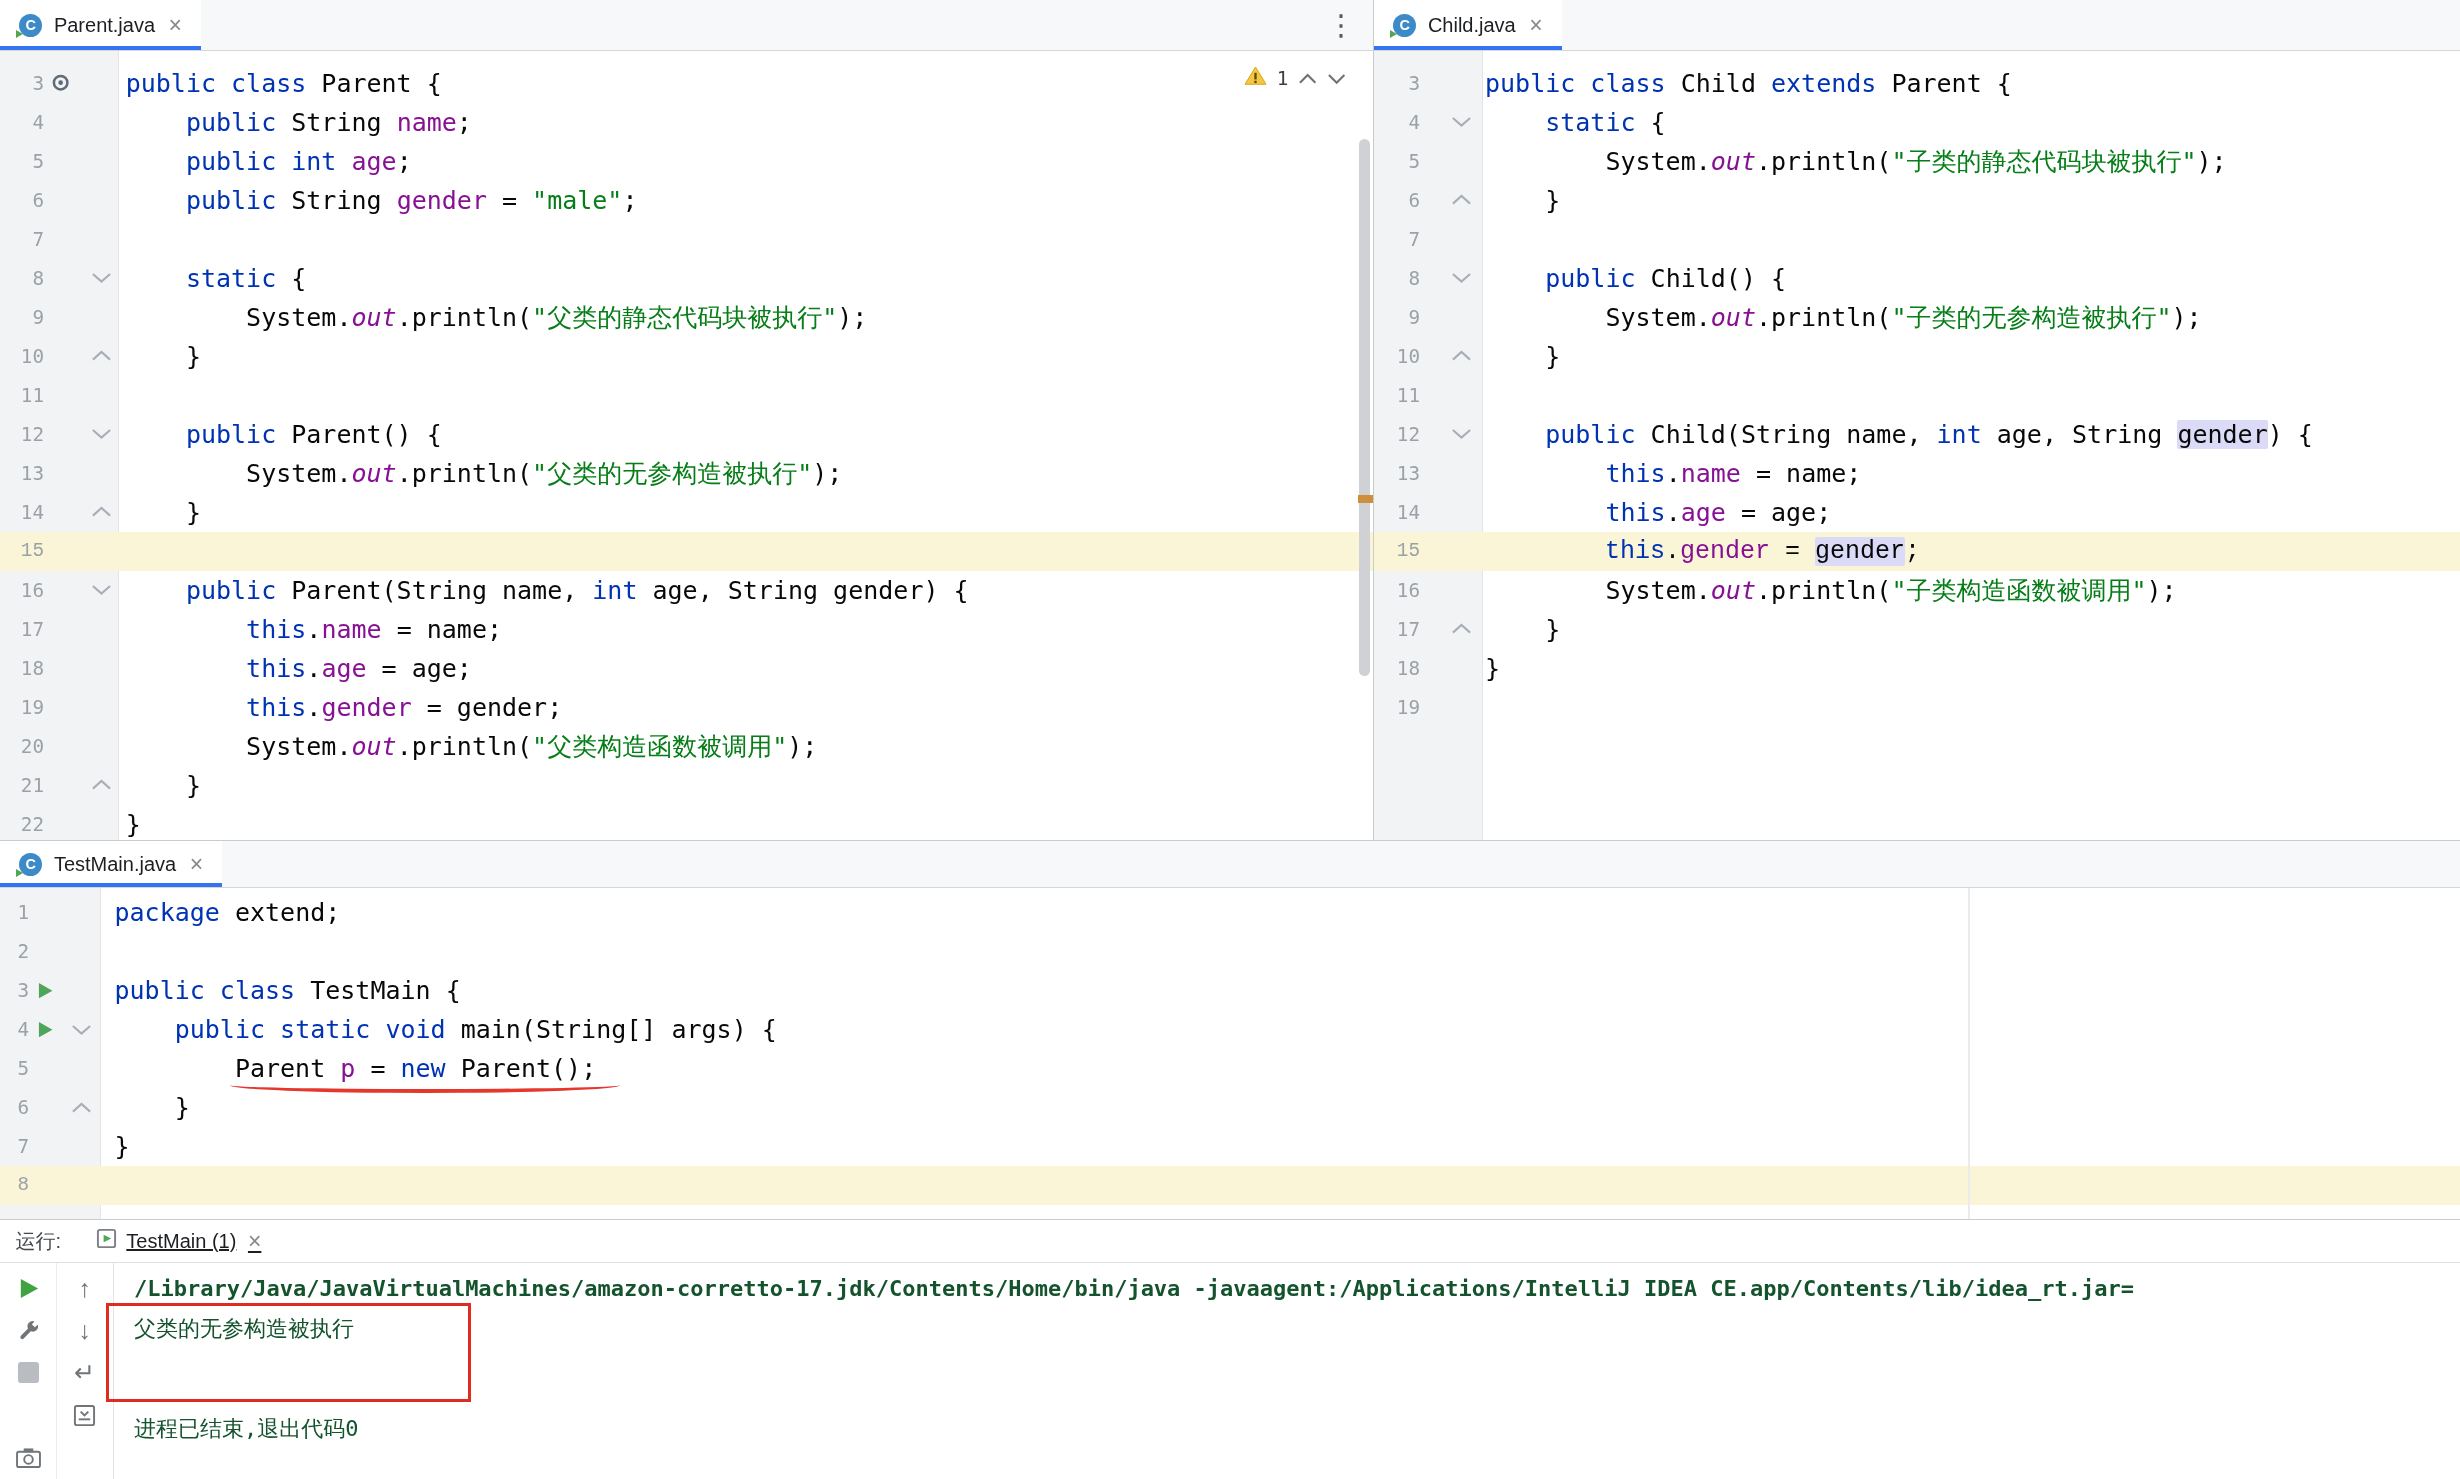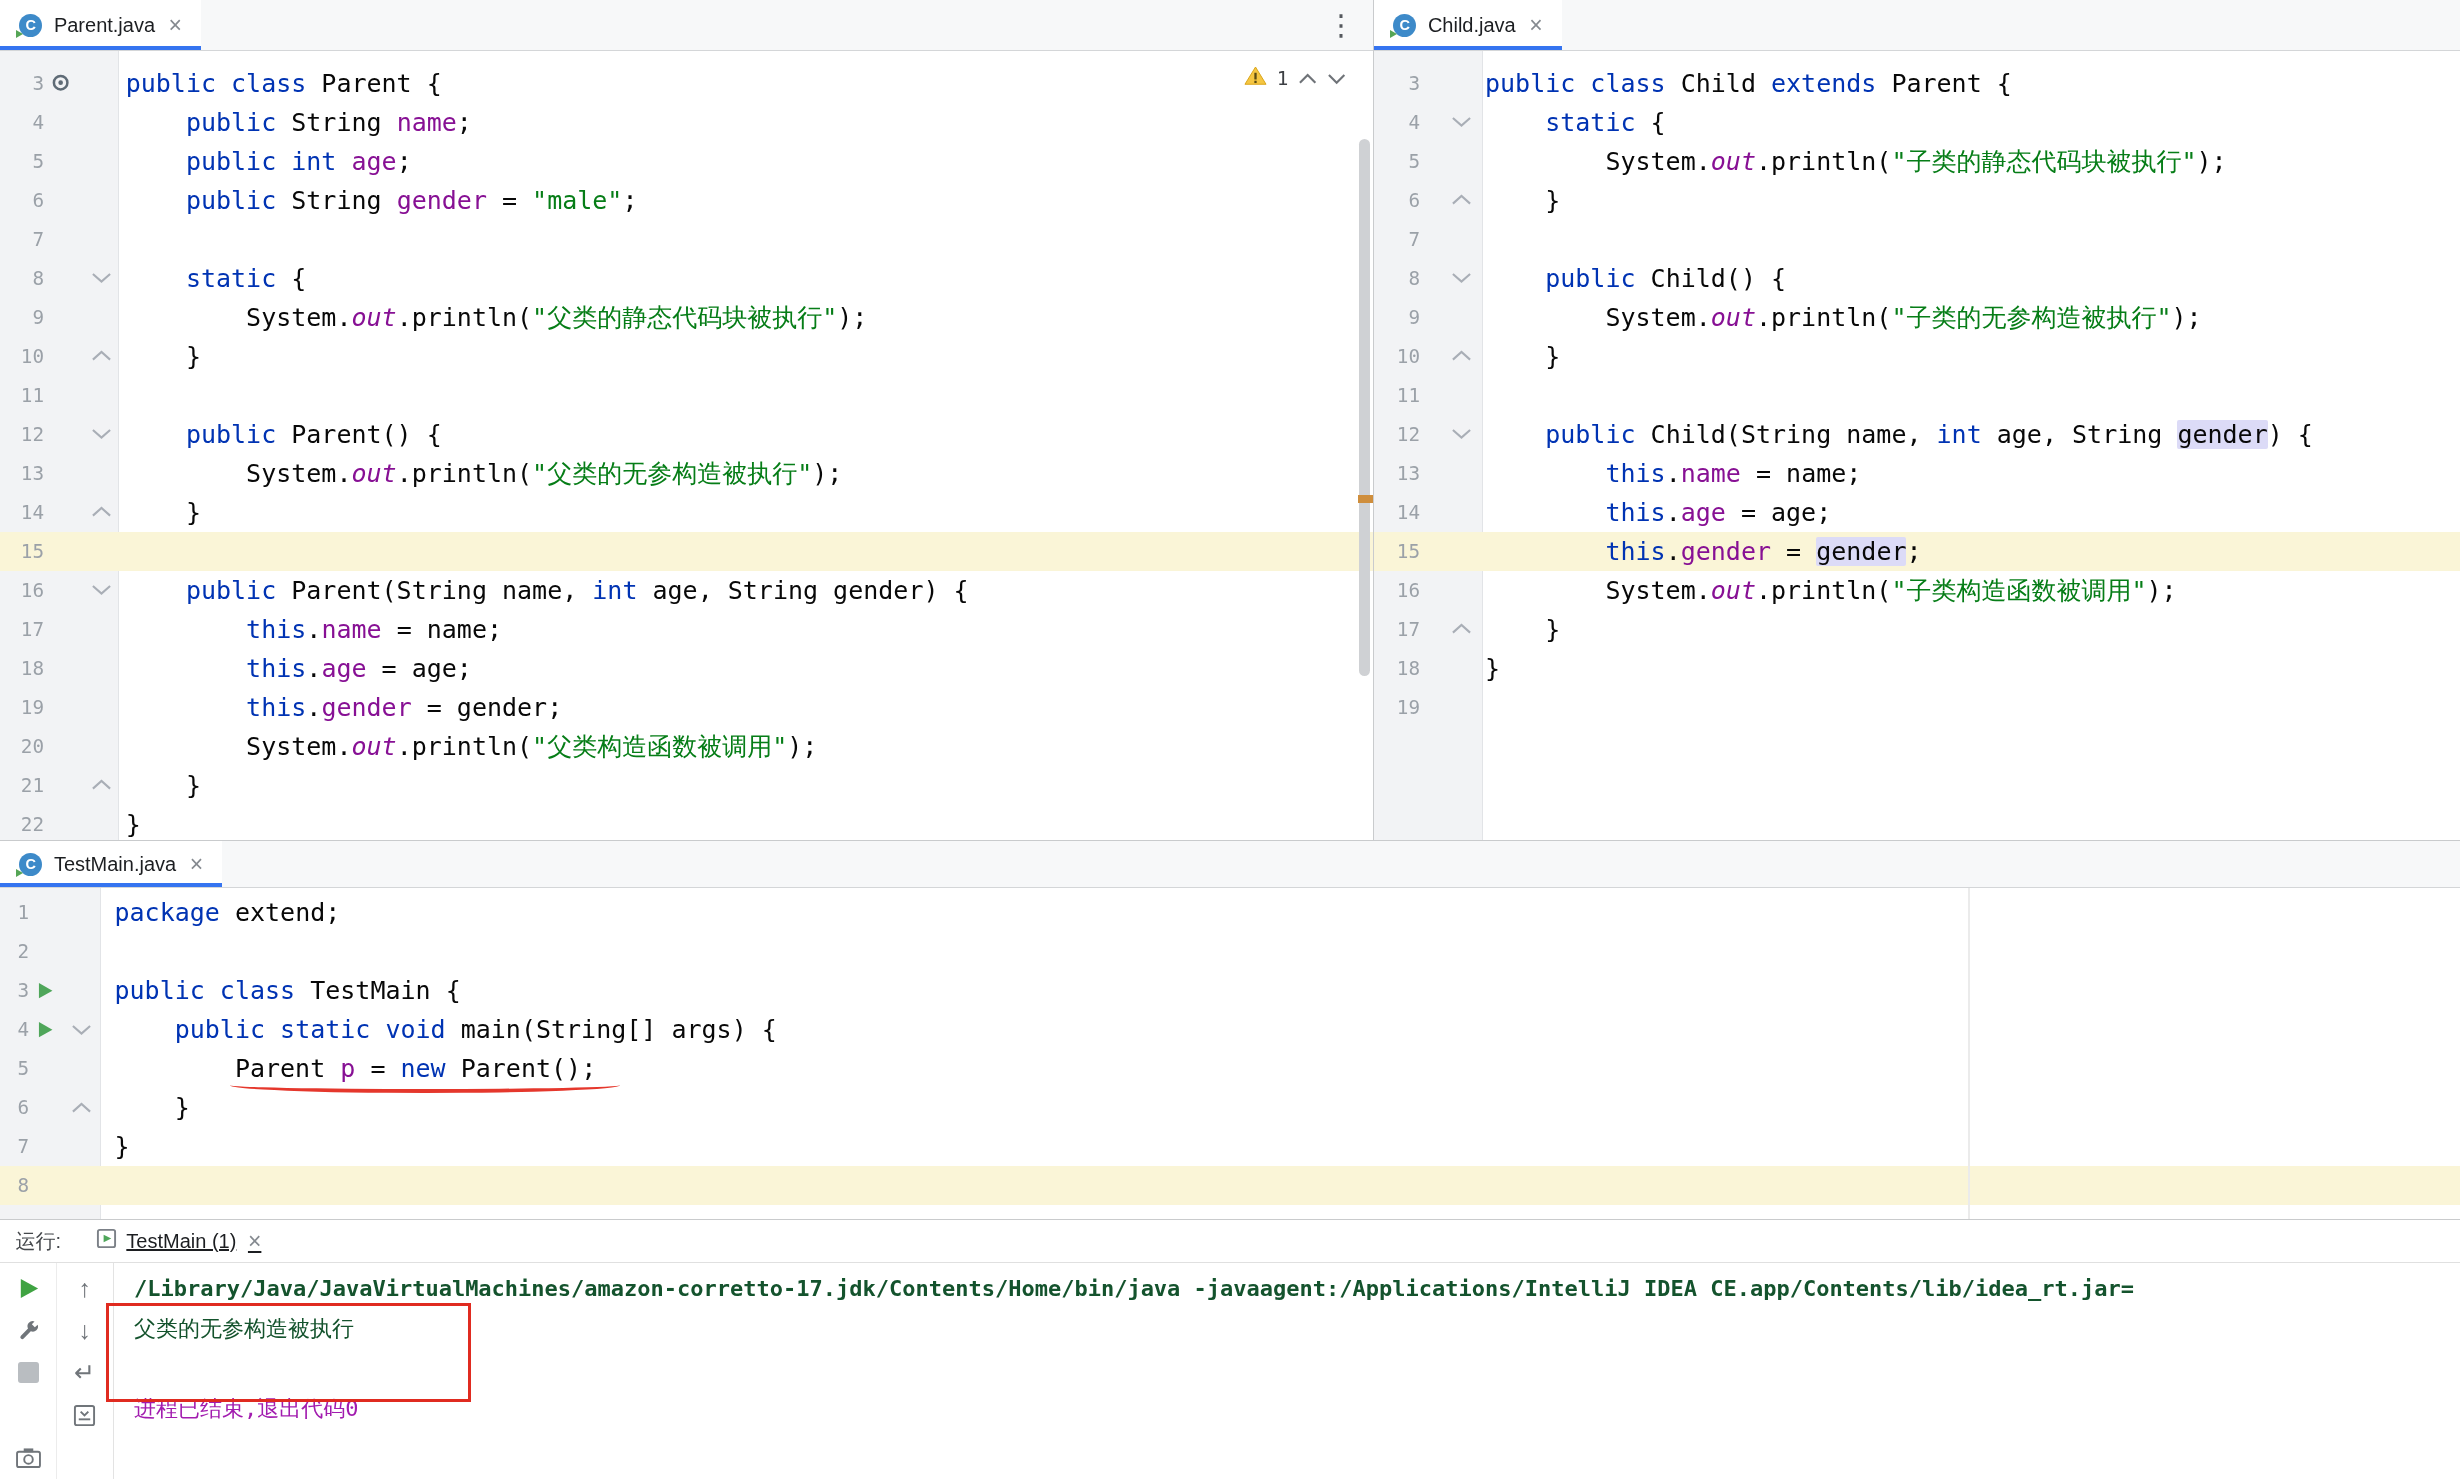--- a/index.html
+++ b/index.html
@@ -21,21 +21,21 @@
   .pane{display:flex;flex-direction:column;min-width:0;}
   .pane-left{width:1373px;border-right:1px solid #c9cbcd;}
   .pane-right{flex:1;}
 
   
   .editor{position:relative;flex:1;overflow:hidden;background:#fff;
           font-family:"DejaVu Sans Mono","Liberation Mono",monospace;font-size:25px;}
   .lines{padding-top:12.6px;}
   .ed-testmain .lines{padding-top:4.8px;}
   .row{display:flex;height:39px;line-height:39px;}
-  .caret-line{background:#faf5d7;}
+  .caret-line{background:#faf5d7;font-family:Liberation Mono, monospace;}
   .ln{font-size:19.3px;color:#9ba1a8;text-align:right;flex:0 0 auto;}
   .gi{display:inline-flex;align-items:center;justify-content:center;height:39px;flex:0 0 auto;}
   .codeline{white-space:pre;color:#080808;}
 
   .ed-parent{background:linear-gradient(to right,#f2f3f5 0,#f2f3f5 118px,#e2e4e7 118px,#e2e4e7 119px,#fff 119px);}
   .ed-parent .ln{width:44px;} .ed-parent .g1{width:33px;} .ed-parent .g2{width:41px;justify-content:flex-end;padding-right:5.8px;box-sizing:border-box;}
   .ed-parent .codeline{padding-left:7.7px;}
 
   .ed-child{background:linear-gradient(to right,#f2f3f5 0,#f2f3f5 108px,#e2e4e7 108px,#e2e4e7 109px,#fff 109px);}
   .ed-child .ln{width:46px;} .ed-child .g1{width:0;overflow:hidden;} .ed-child .g2{width:62px;justify-content:flex-end;padding-right:9.7px;box-sizing:border-box;}
@@ -76,21 +76,21 @@
   .run-strip{width:113px;flex:0 0 auto;display:flex;border-right:1px solid #e3e3e3;}
   .strip-col{width:56px;display:flex;flex-direction:column;align-items:center;gap:15.4px;padding-top:11.6px;padding-bottom:9.7px;box-sizing:border-box;}
   .strip-col + .strip-col{border-left:1px solid #ececec;}
   .strip-icon{width:27px;height:27px;display:flex;align-items:center;justify-content:center;font-size:25px;color:#70757a;}
   .stop-sq{width:21px;height:21px;background:#b9bdc1;border-radius:2.9px;}
   .push-bottom{margin-top:auto;}
   .console{position:relative;flex:1;min-width:0;overflow:hidden;padding:5.8px 0 0 20px;
            font-family:"DejaVu Sans Mono","Liberation Mono",monospace;font-size:22px;line-height:40px;}
   .c-line{white-space:nowrap;overflow:hidden;color:#14532d;}
   .c-line.cmd{font-weight:bold;}
-  .c-line.exit{margin-top:40px;color:#a21caf;}
+  .c-line.exit{margin-top:60px;color:#14532d;}
   .red-box{position:absolute;left:106px;top:40px;width:359px;height:93px;border:3.9px solid #e02b20;}
 </style>
 </head>
 <body>
 
 <div class="app">
 
   <div class="top-split">
 
     <section class="pane pane-left">

